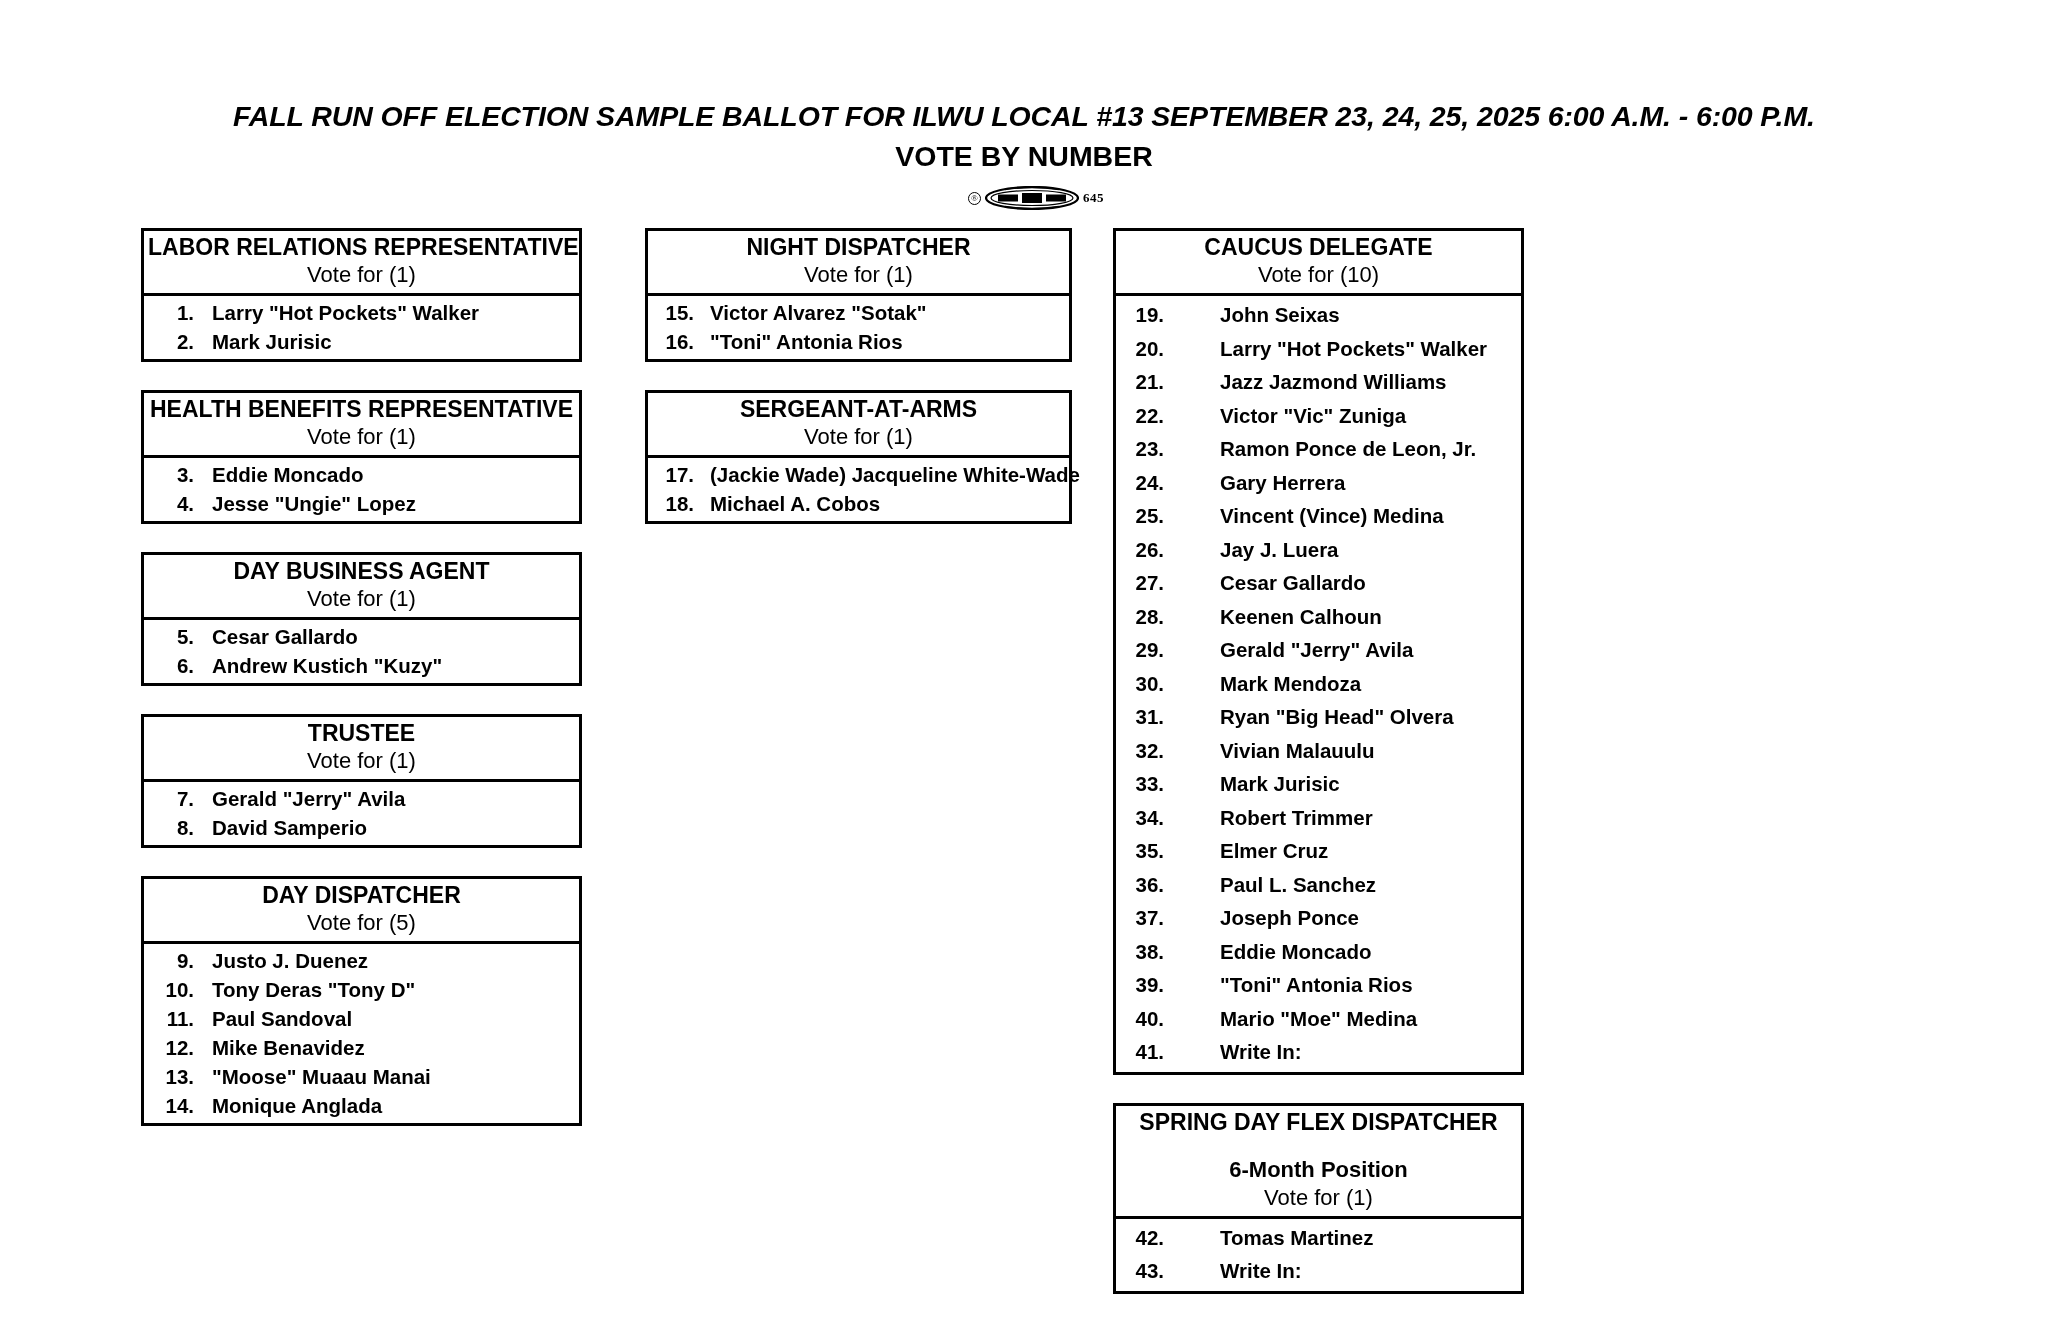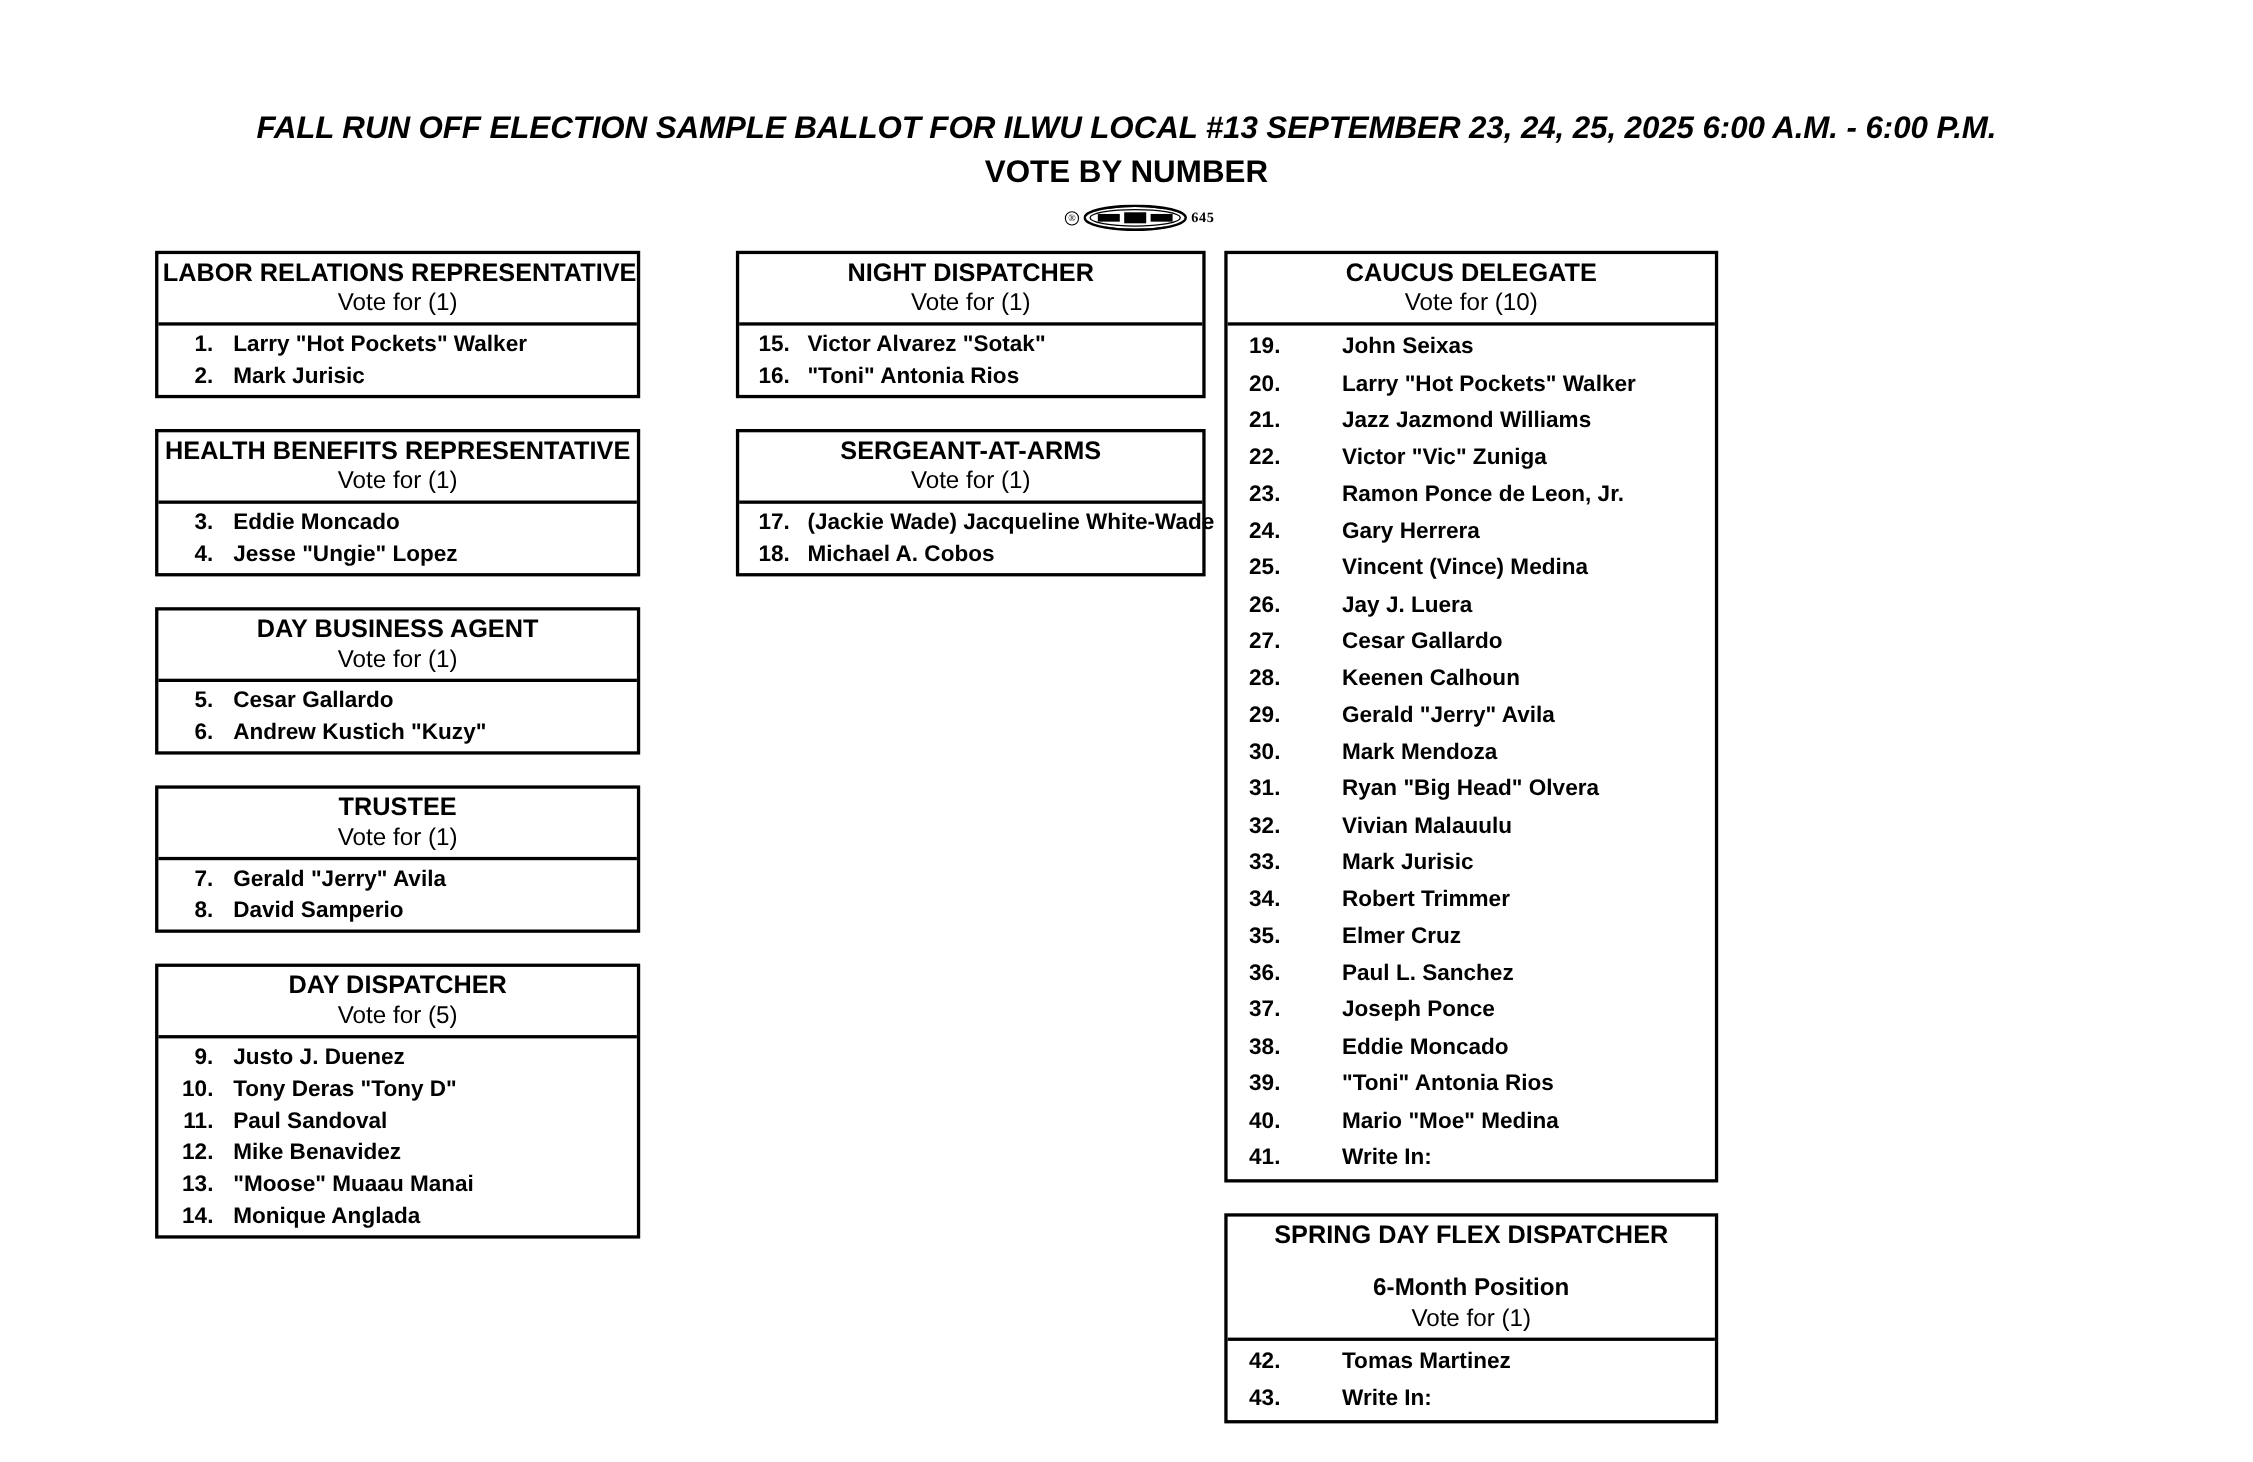--- a/index.html
+++ b/index.html
@@ -82,22 +82,22 @@
     position: absolute;
     top: 228px;
     left: 141px;
     width: 1420px;
   }
   .column {
     position: absolute;
     top: 0;
   }
   #column-left  { left: 0px;   width: 441px; }
-  #column-mid   { left: 528px; width: 427px; }
-  #column-right { left: 972px; width: 449px; }
+  #column-mid   { left: 504px; width: 427px; }
+  #column-right { left: 972px; width: 411px; }
 
   
   .race {
     border: 3px solid #000;
     margin-bottom: 28px;
     background: #fff;
     box-sizing: border-box;
   }
   .race-header {
     border-bottom: 3px solid #000;

